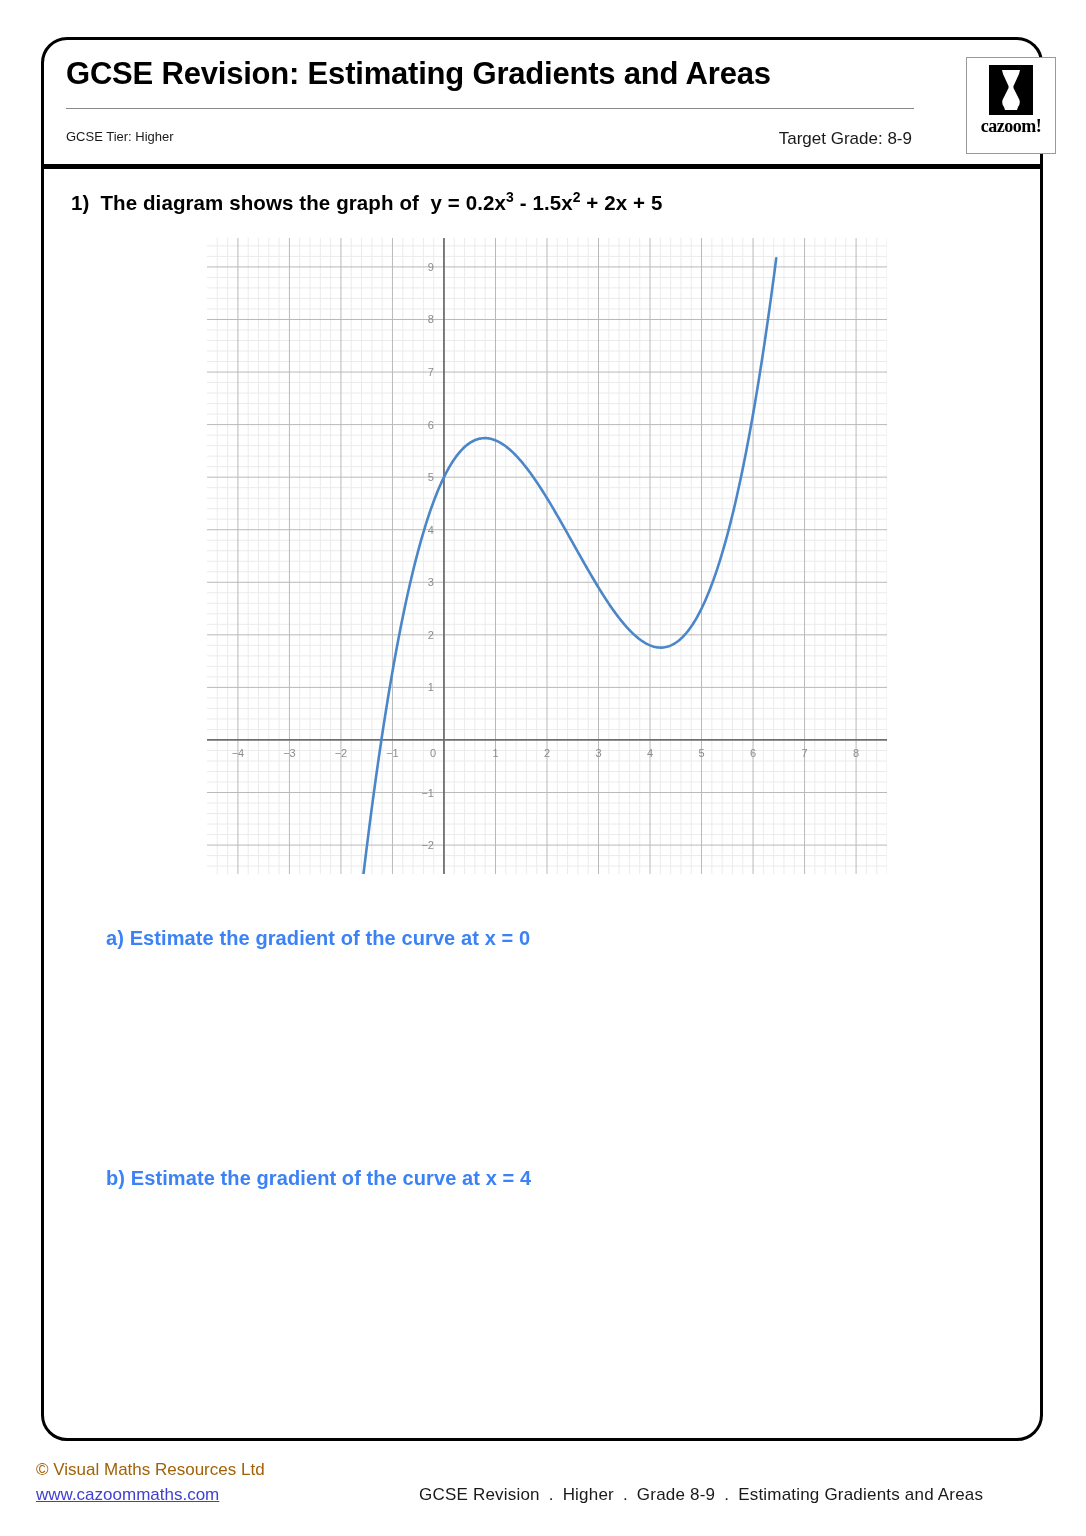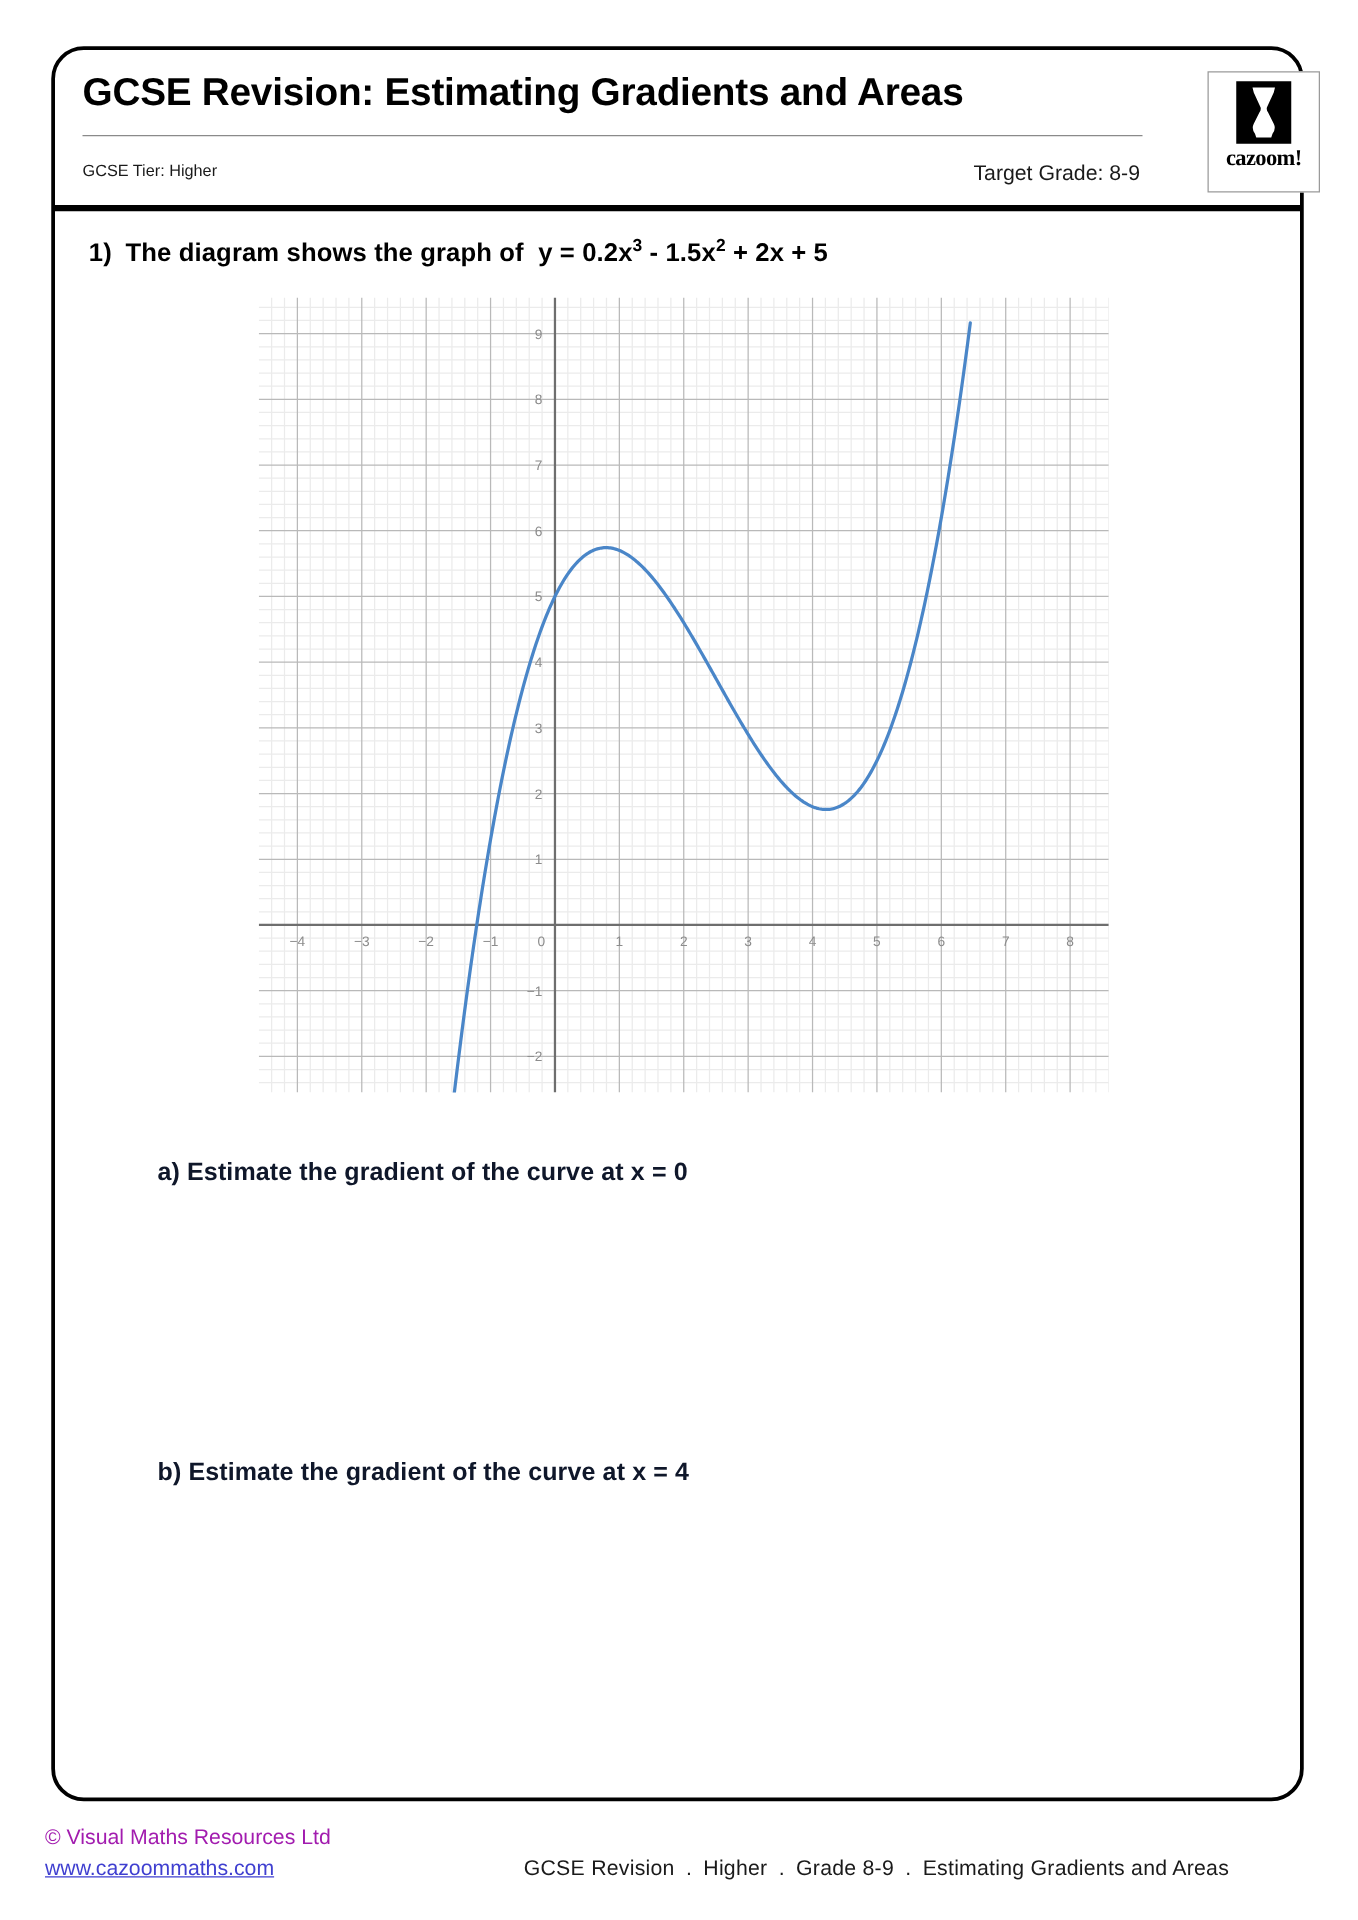--- a/index.html
+++ b/index.html
@@ -160,40 +160,39 @@
   }
   .graph-wrap svg { display: block; }
 
   
   .part {
     position: absolute;
     font-size: 20px;
     font-weight: bold;
     letter-spacing: 0.1px;
     white-space: nowrap;
-    color: #0f172a;
-    margin-left: 20px;
+    color: #3b82f6;
   }
   .part-a { left: 106px; top: 927px; }
   .part-b { left: 106px; top: 1167px; }
 
   
   .footer {
     position: absolute;
     left: 0;
     top: 1452px;
     width: 1086px;
     height: 84px;
   }
   .footer-copy {
     position: absolute;
     left: 36px;
     top: 8px;
     font-size: 17px;
-    color: #a21caf;
+    color: #a16207;
     white-space: nowrap;
   }
   .footer-link {
     position: absolute;
     left: 36px;
     top: 33px;
     font-size: 17px;
     color: #3f3fd0;
     text-decoration: underline;
     white-space: nowrap;

